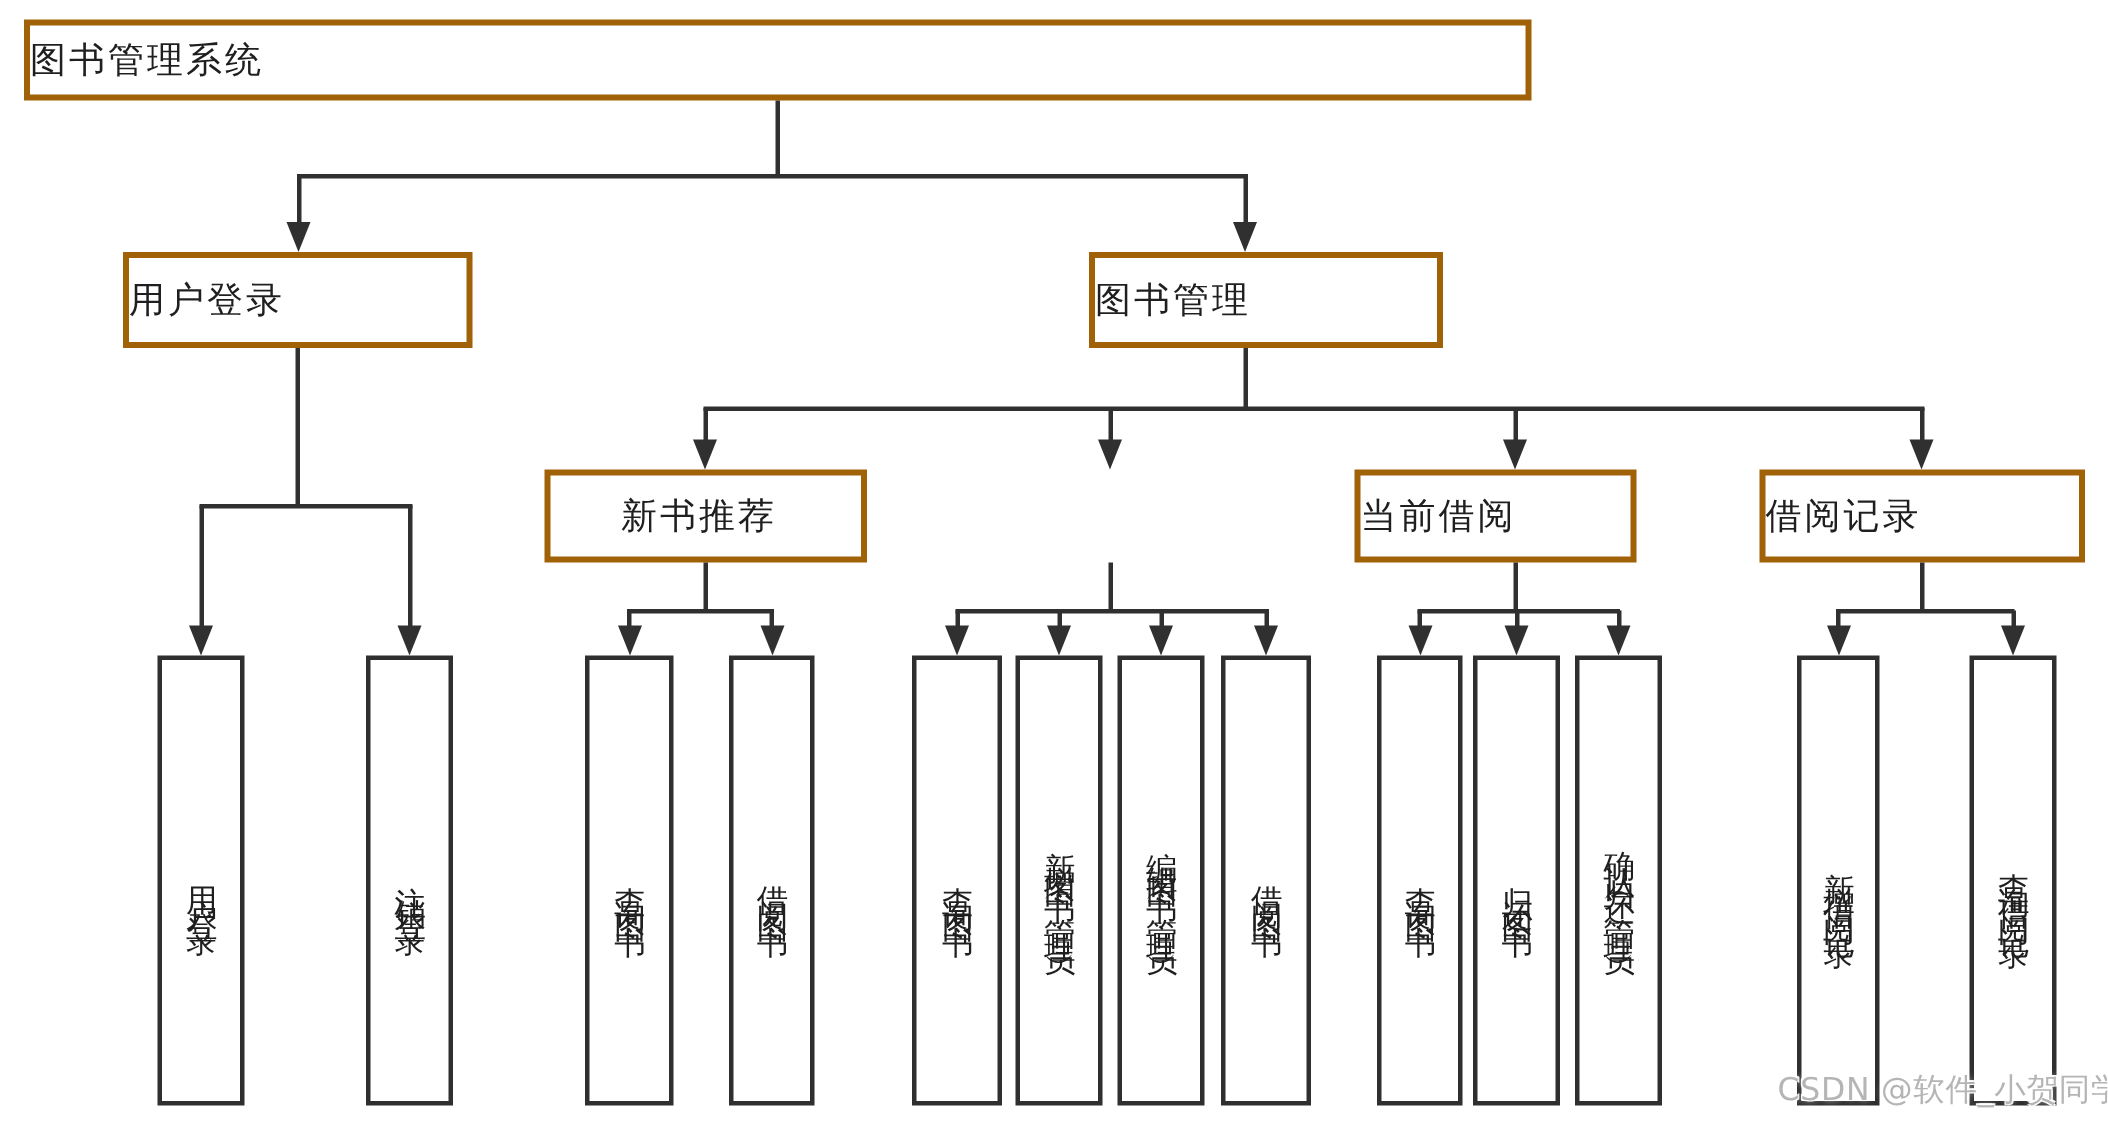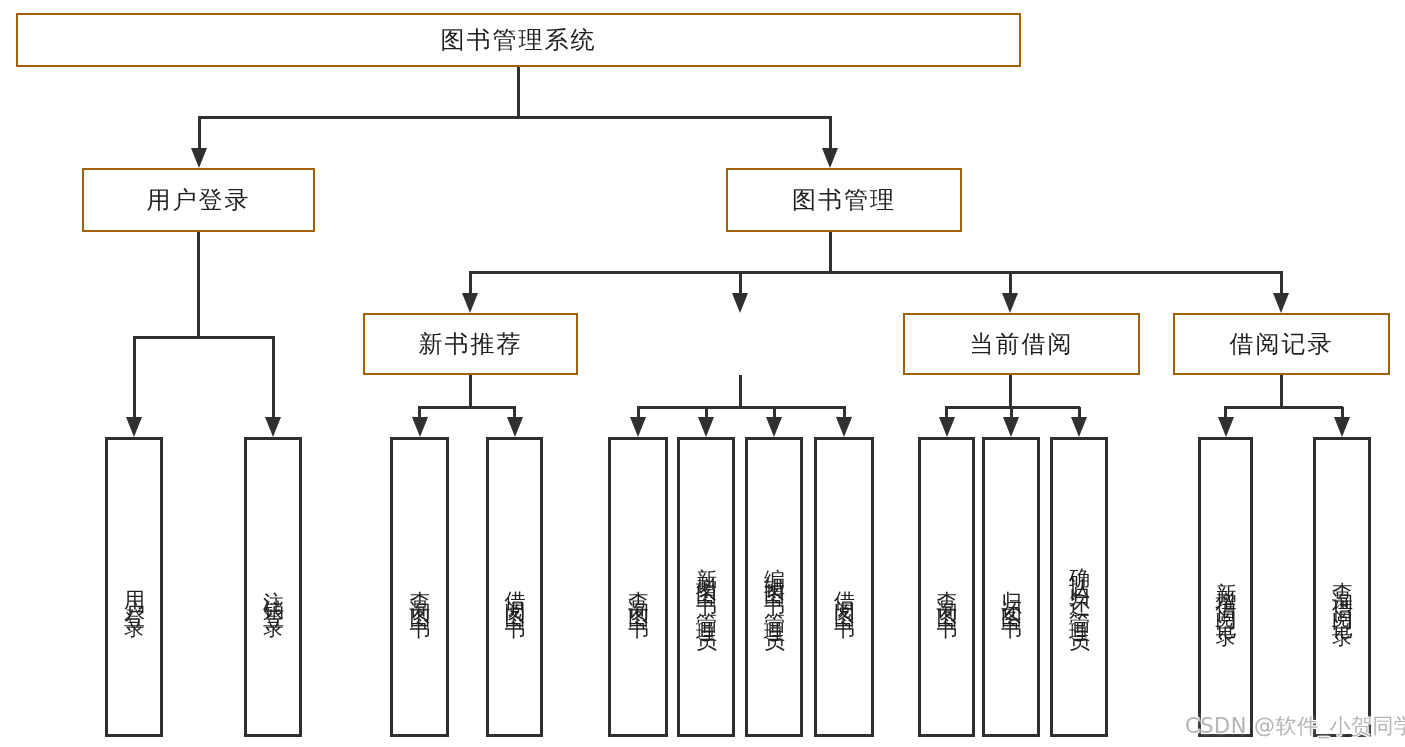--- a/index.html
+++ b/index.html
@@ -1,22 +1,22 @@
 <!DOCTYPE html>
 <html><head>
 <meta charset="utf-8">
 <style>
   html,body{margin:0;padding:0;background:#ffffff;}
   #canvas{
     position:relative;width:1405px;height:747px;background:#ffffff;overflow:hidden;
     font-family:"DejaVu Sans","Liberation Sans",sans-serif;
   }
   .node{
-    position:absolute;box-sizing:border-box;border:2px solid #a16207;background:#ffffff;
-    display:flex;align-items:center;justify-content:center;
+    position:absolute;box-sizing:border-box;border:4px solid #a16207;background:#ffffff;
+    display:flex;align-items:center;justify-content:flex-start;
     font-size:24px;letter-spacing:2px;color:#1f1f1f;white-space:nowrap;
   }
   .leaf{
     position:absolute;box-sizing:border-box;border:3px solid #2f2f2f;background:#ffffff;
     top:437px;height:300px;display:flex;align-items:center;justify-content:center;
   }
   .vtext{
     writing-mode:vertical-rl;text-orientation:mixed;
     font-size:21px;letter-spacing:9px;line-height:1;color:#1f1f1f;margin-bottom:-9px;
   }
@@ -68,24 +68,24 @@
   <div class="hl" style="left:468.5px;top:270.5px;width:814px;"></div>
   <div class="vl" style="left:468.5px;top:272px;height:24px;"></div>
   <div class="ah" style="left:462px;top:293px;"></div>
   <div class="vl" style="left:738.5px;top:272px;height:24px;"></div>
   <div class="ah" style="left:732px;top:293px;"></div>
   <div class="vl" style="left:1008.5px;top:272px;height:24px;"></div>
   <div class="ah" style="left:1002px;top:293px;"></div>
   <div class="vl" style="left:1279.5px;top:272px;height:24px;"></div>
   <div class="ah" style="left:1273px;top:293px;"></div>
 
-  <div class="node" style="left:363px;top:313px;width:215px;height:62px;">
+  <div class="node" style="left:363px;top:313px;width:215px;height:62px;padding-left:47px;">
     <span>新书推荐</span>
   </div>
-  <div class="node" style="left:903px;top:313px;width:237px;height:62px;">
+  <div class="node" style="left:903px;top:313px;width:188px;height:62px;">
     <span>当前借阅</span>
   </div>
   <div class="node" style="left:1173px;top:313px;width:217px;height:62px;">
     <span>借阅记录</span>
   </div>
 
   <div class="vl" style="left:468.5px;top:375px;height:32px;"></div>
   <div class="hl" style="left:418px;top:405.5px;width:98px;"></div>
   <div class="vl" style="left:418px;top:407px;height:15px;"></div>
   <div class="ah" style="left:411.5px;top:417px;"></div>

